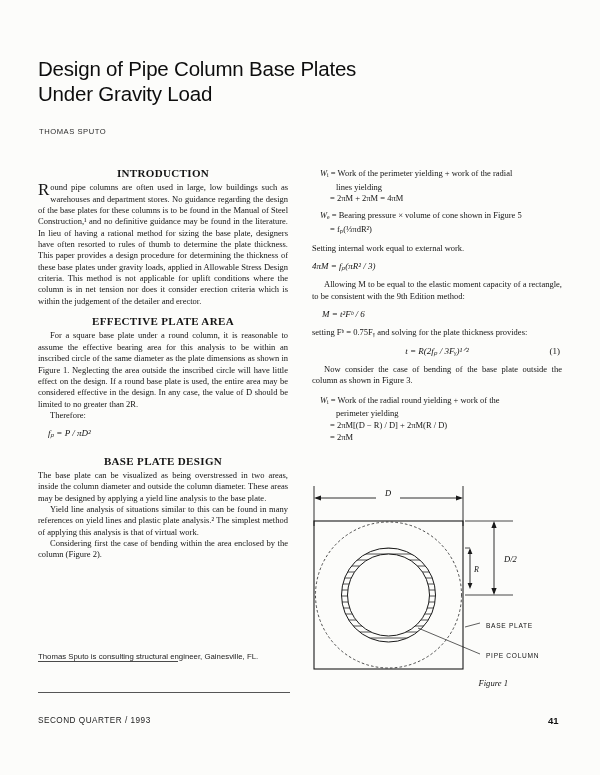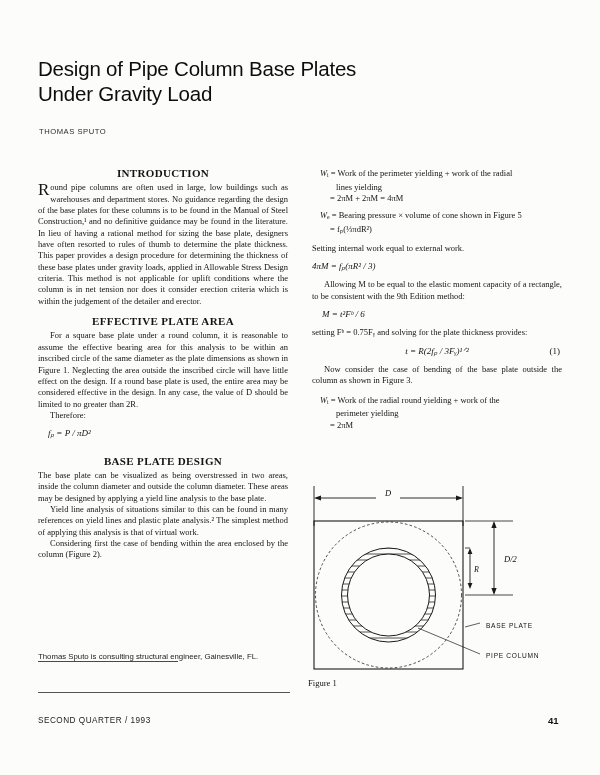--- a/index.html
+++ b/index.html
@@ -166,22 +166,23 @@
     left: 308px;
     top: 482px;
     width: 262px;
     height: 210px;
   }
   .fig-caption {
     position: absolute;
     left: 308px;
     top: 678px;
     width: 200px;
-    text-align: left;
+    text-align: right;
     font-size: 8.6px;
+    font-style: italic;
     color: #151515;
   }
 </style>
 </head>
 <body>
 
 <div id="page">
   <div id="scan-tint"></div>
 
   <div id="content">
@@ -252,20 +253,21 @@
       </div>
 
       <p class="para">Now consider the case of bending of the base plate outside the column as shown in Figure 3.</p>
 
       <div class="hang" style="margin-top:8px">
         <span class="ln">
           <i>W</i><sub>i</sub>
           <span>= Work of the radial round yielding + work of the</span>
         </span>
         <span class="ln ind1">perimeter yielding</span>
+        <span class="ln ind2">= 2πM[(D − R) / D] + 2πM(R / D)</span>
         <span class="ln ind2">= 2πM</span>
       </div>
     </div>
 
     <div id="figure-block">
       <svg width="262" height="210" viewBox="0 0 262 210">
 
         <line x1="6" y1="4" x2="6" y2="44" stroke="#1a1a1a" stroke-width="0.9"></line>
         <line x1="155" y1="4" x2="155" y2="44" stroke="#1a1a1a" stroke-width="0.9"></line>
         <line x1="8" y1="16" x2="68" y2="16" stroke="#1a1a1a" stroke-width="0.9"></line>

